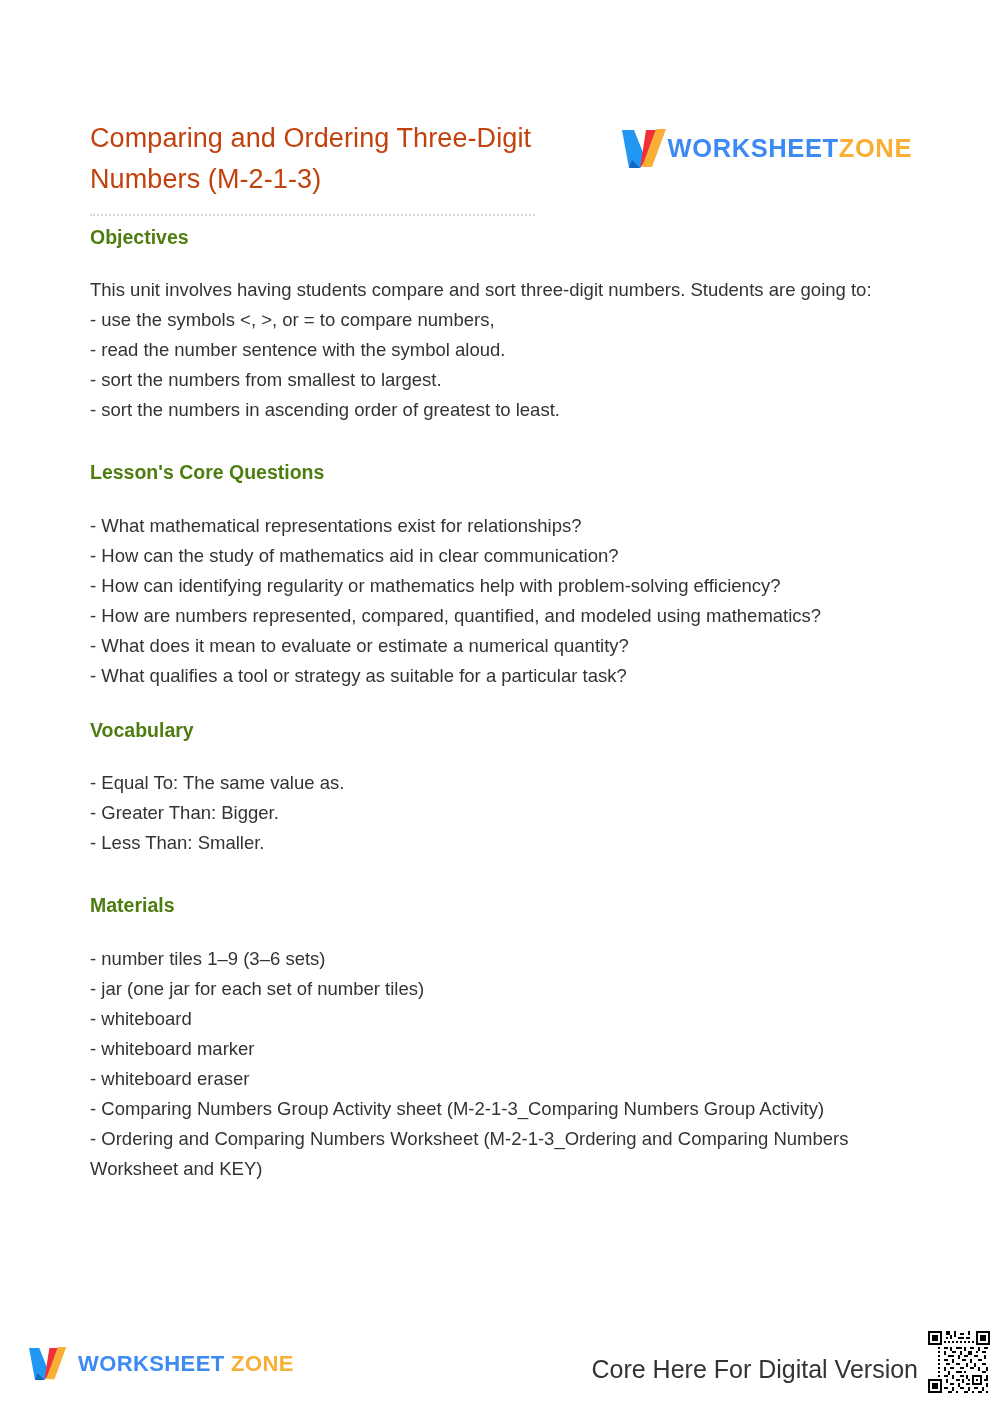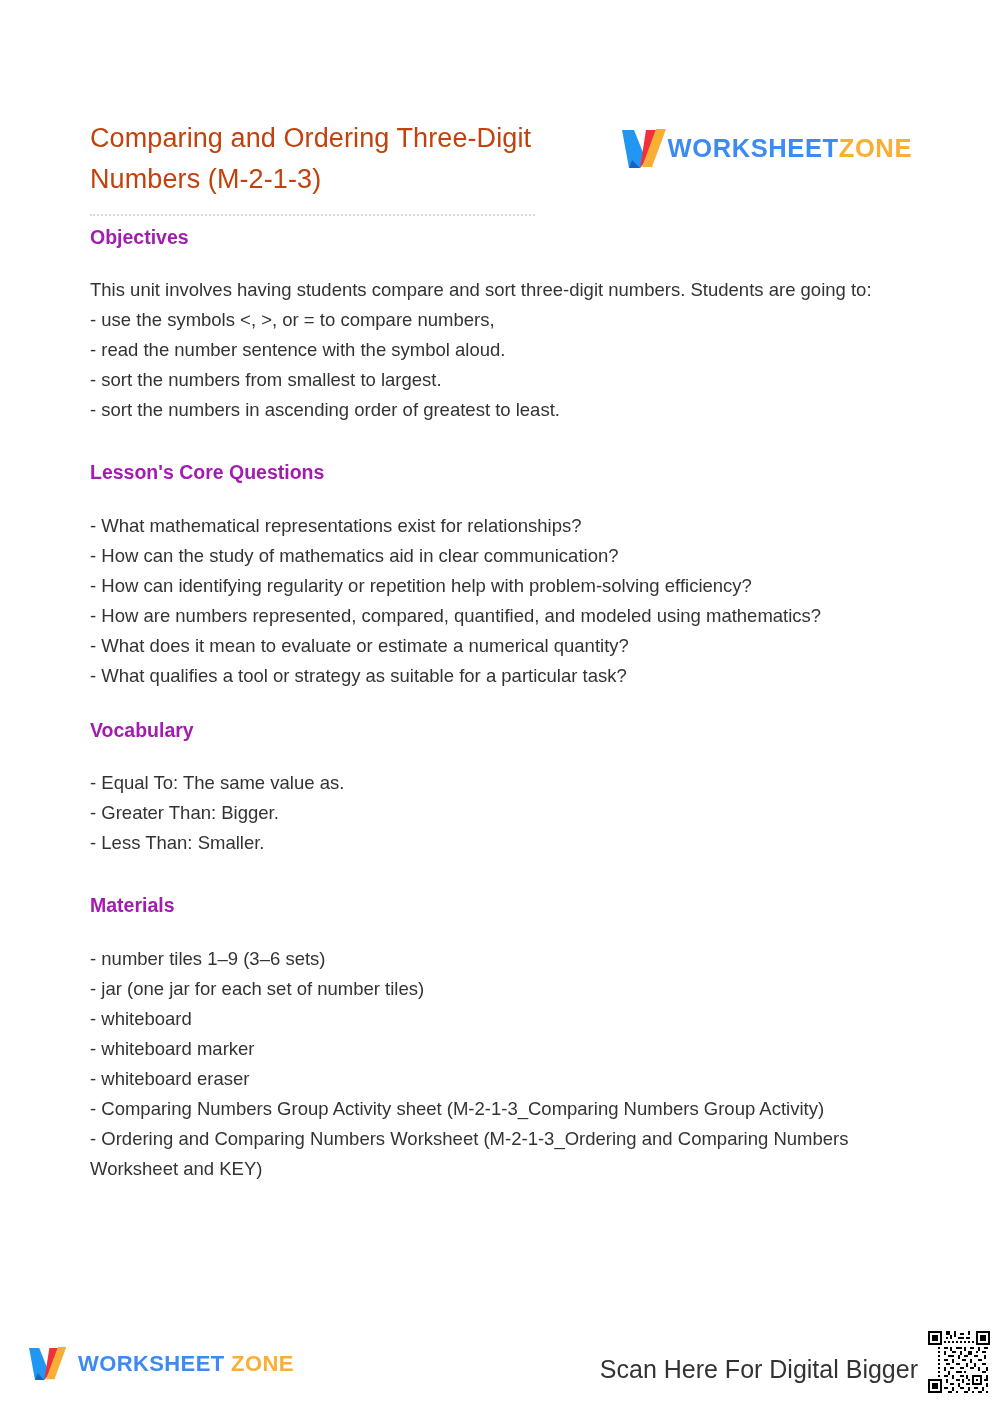--- a/index.html
+++ b/index.html
@@ -76,21 +76,21 @@
     left: 90px;
     top: 226px;
     width: 822px;
   }
   .section { margin: 0 0 32px 0; }
   .section:last-child { margin-bottom: 0; }
   .section-heading {
     margin: 0 0 26px 0;
     font-size: 19.5px;
     font-weight: 700;
-    color: #a21caf;
+    color: #4d7c0f;
     line-height: 1.2;
   }
   .para, .bullet {
     margin: 0;
     font-size: 18.5px;
     line-height: 30px;
     color: #333333;
     font-weight: 400;
   }
   .para { margin-bottom: 0; }
@@ -181,21 +181,21 @@
         <p class="bullet">- sort the numbers from smallest to largest.</p>
         <p class="bullet">- sort the numbers in ascending order of greatest to least.</p>
       </div>
     </div>
 
     <div class="section sec-questions">
       <h2 class="section-heading">Lesson's Core Questions</h2>
       <div class="lines">
         <p class="bullet">- What mathematical representations exist for relationships?</p>
         <p class="bullet">- How can the study of mathematics aid in clear communication?</p>
-        <p class="bullet">- How can identifying regularity or repetition help with problem-solving efficiency?</p>
+        <p class="bullet">- How can identifying regularity or mathematics help with problem-solving efficiency?</p>
         <p class="bullet">- How are numbers represented, compared, quantified, and modeled using mathematics?</p>
         <p class="bullet">- What does it mean to evaluate or estimate a numerical quantity?</p>
         <p class="bullet">- What qualifies a tool or strategy as suitable for a particular task?</p>
       </div>
     </div>
 
     <div class="section sec-vocabulary">
       <h2 class="section-heading">Vocabulary</h2>
       <div class="lines">
         <p class="bullet">- Equal To: The same value as.</p>
@@ -226,21 +226,21 @@
         <svg viewBox="0 0 52 46" width="44" height="40" xmlns="http://www.w3.org/2000/svg">
           <path d="M6 4 L18 4 L30 34 L24 42 L13 42 Z" fill="#2196f3"></path>
           <path d="M30 4 L42 4 L30 34 L24 42 Z" fill="#f0303c"></path>
           <path d="M16 34 L24 42 L13 42 Z" fill="#1565c0"></path>
           <path d="M40 3 L50 3 L36 41 L26 41 Z" fill="#f9ae35"></path>
         </svg>
       </span>
       <span class="logo-text"><span class="w-part">WORKSHEET</span><span class="z-part"> ZONE</span></span>
     </div>
 
-    <div class="scan-text">Scan Here For Digital Bigger</div>
+    <div class="scan-text">Core Here For Digital Version</div>
 
     <div class="qr">
       <svg viewBox="0 0 33 33" width="66" height="66" shape-rendering="crispEdges" xmlns="http://www.w3.org/2000/svg">
         <rect width="33" height="33" fill="#ffffff"></rect>
         <g fill="#000000">
 
           <rect x="1" y="1" width="7" height="1"></rect>
             <rect x="1" y="7" width="7" height="1"></rect>
           <rect x="1" y="1" width="1" height="7"></rect>
             <rect x="7" y="1" width="1" height="7"></rect>

